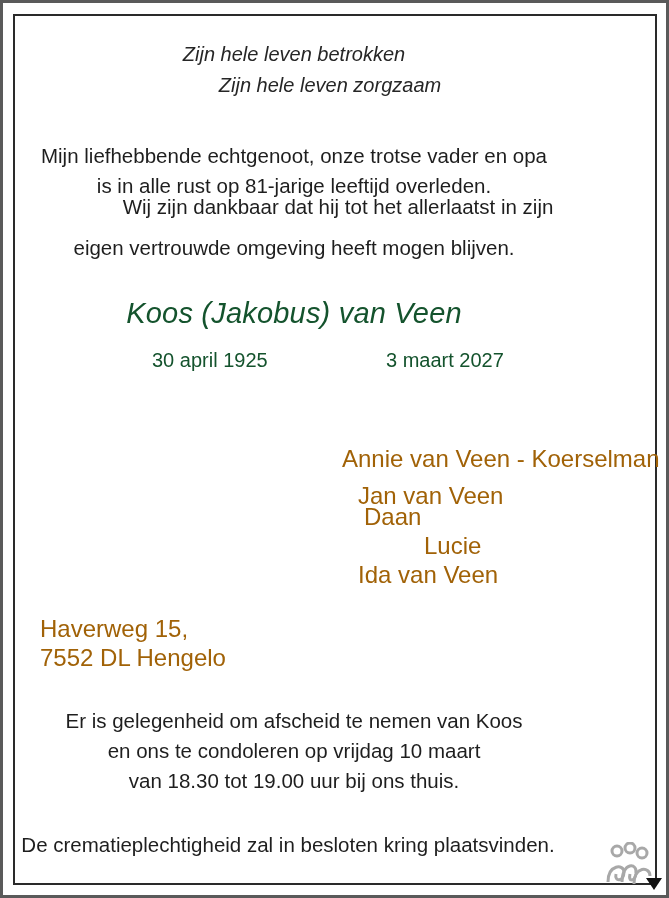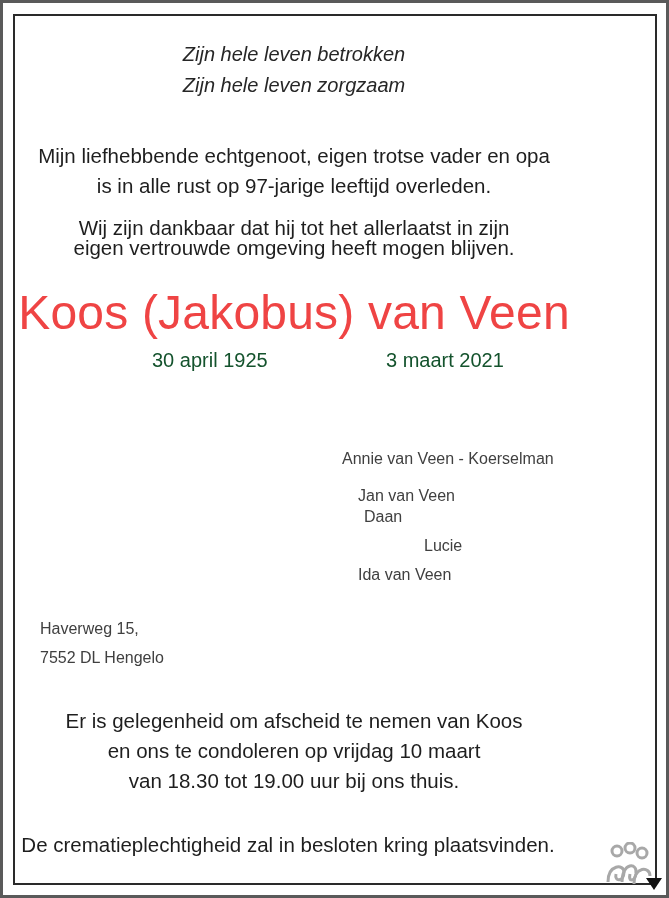--- a/index.html
+++ b/index.html
@@ -39,38 +39,39 @@
       font-size: 20.5px;
       line-height: 30px;
       color: #1e1e1e;
     }
     .motto {
       font-style: italic;
       font-size: 20px;
       color: #262626;
     }
     .deceased-name {
-      font-size: 48px;
+      font-size: 29px;
       line-height: 50px;
-      color: #ef4444;
+      color: #14532d;
       letter-spacing: 0.2px;
+      font-style: italic;
     }
     .date {
       position: absolute;
       font-size: 20px;
       line-height: 30px;
       white-space: nowrap;
       color: #14532d;
     }
     .left-line {
       position: absolute;
-      font-size: 16px;
+      font-size: 24px;
       line-height: 30px;
       white-space: nowrap;
-      color: #404040;
+      color: #a16207;
     }
     .family-icon {
       position: absolute;
       left: 604px;
       top: 842px;
       width: 48px;
       height: 44px;
     }
     .expand-arrow {
       position: absolute;
@@ -84,31 +85,31 @@
   </style>
 </head>
 <body>
 
 <div class="outer-frame"></div>
 <div class="inner-frame"></div>
 
 <div>
 
   <div class="line motto" style="top:39px;">Zijn hele leven betrokken</div>
-  <div class="line motto" style="top:70px;">Zijn hele leven zorgzaam</div>
+  <div class="line motto" style="top:70px;margin-left:36px;">Zijn hele leven zorgzaam</div>
 
-  <div class="line" style="top:141px;">Mijn liefhebbende echtgenoot, eigen trotse vader en opa</div>
-  <div class="line" style="top:171px;">is in alle rust op 97-jarige leeftijd overleden.</div>
-  <div class="line" style="top:213px;">Wij zijn dankbaar dat hij tot het allerlaatst in zijn</div>
+  <div class="line" style="top:141px;">Mijn liefhebbende echtgenoot, onze trotse vader en opa</div>
+  <div class="line" style="top:171px;">is in alle rust op 81-jarige leeftijd overleden.</div>
+  <div class="line" style="top:192px;margin-left:44px;">Wij zijn dankbaar dat hij tot het allerlaatst in zijn</div>
   <div class="line" style="top:233px;">eigen vertrouwde omgeving heeft mogen blijven.</div>
 
   <div class="line deceased-name" style="top:288px;">Koos (Jakobus) van Veen</div>
 
   <div class="date" style="left:152px; top:345px;">30 april 1925</div>
-  <div class="date" style="left:386px; top:345px;">3 maart 2021</div>
+  <div class="date" style="left:386px; top:345px;">3 maart 2027</div>
 
   <div class="left-line" style="left:342px; top:444px;">Annie van Veen - Koerselman</div>
   <div class="left-line" style="left:358px; top:473px;margin-top:8px;">Jan van Veen</div>
   <div class="left-line" style="left:364px; top:502px;">Daan</div>
   <div class="left-line" style="left:376px; top:531px;margin-left:48px;">Lucie</div>
   <div class="left-line" style="left:358px; top:560px;">Ida van Veen</div>
 
   <div class="left-line" style="left:40px; top:614px;">Haverweg 15,</div>
   <div class="left-line" style="left:40px; top:643px;text-align:center;">7552 DL Hengelo</div>
 

